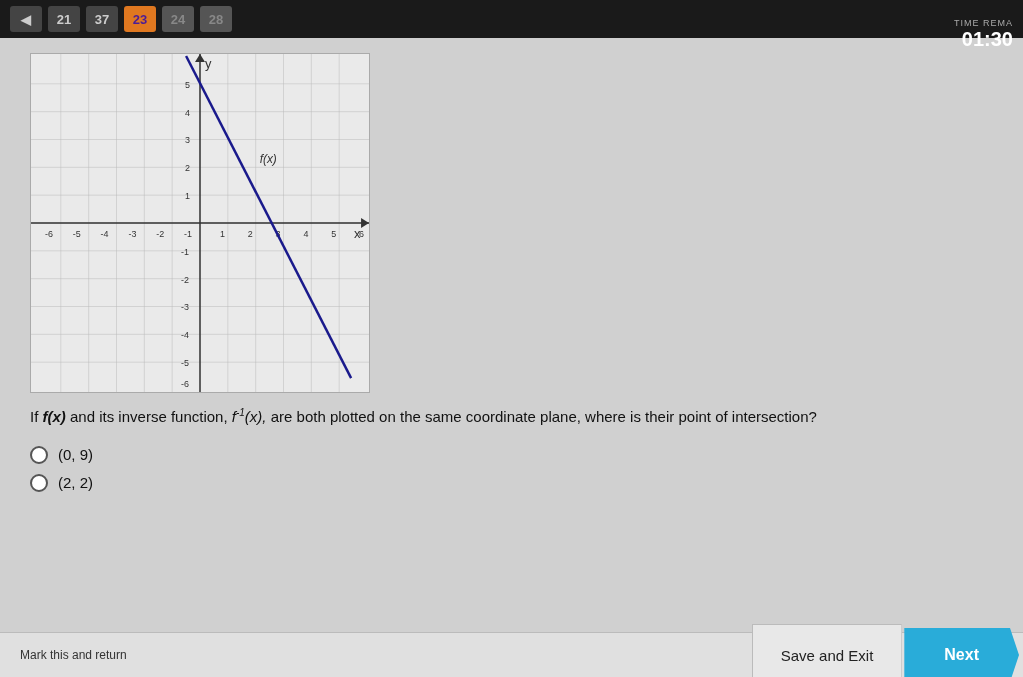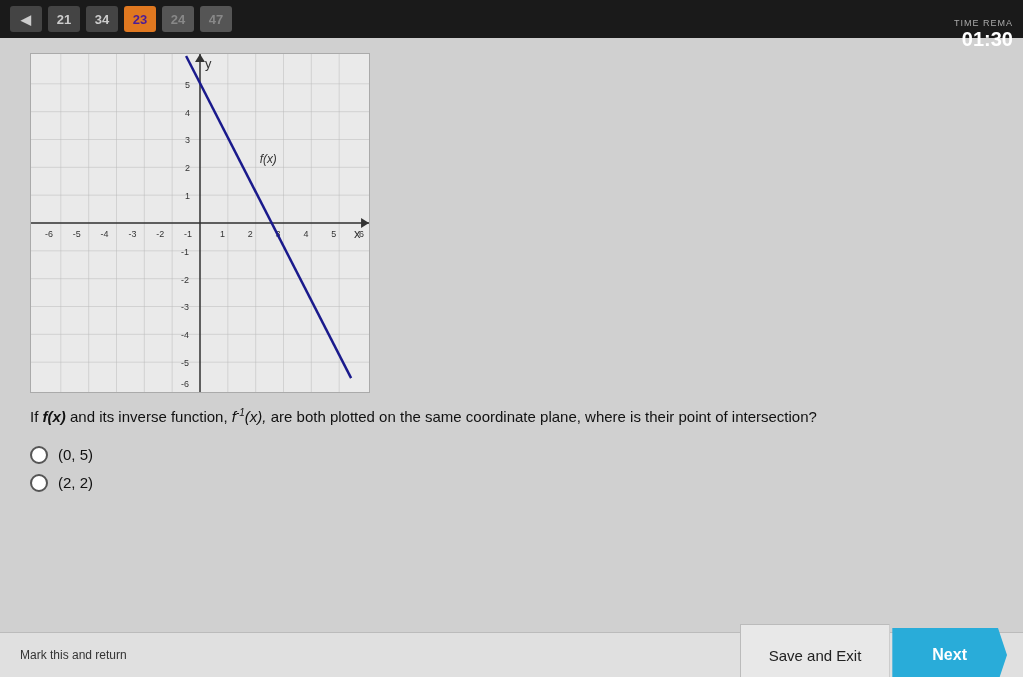--- a/index.html
+++ b/index.html
@@ -147,21 +147,21 @@
 
     
     .bottom-bar {
       width: 100%;
       height: 45px;
       background: #e0e0e0;
       border-top: 1px solid #bbb;
       display: flex;
       align-items: center;
       justify-content: flex-end;
-      padding: 0 16px 0 0;
+      padding: 0 4px 0 0;
       position: absolute;
       bottom: 0;
       left: 0;
     }
 
     .mark-return-text {
       font-size: 12px;
       color: #333;
       margin-right: auto;
       margin-left: 20px;
@@ -198,30 +198,30 @@
   </style>
 </head>
 <body>
 
 <div class="top-bar">
   <button class="nav-btn">◀</button>
   <button class="nav-btn">
     <span>21</span>
   </button>
   <button class="nav-btn">
-    <span>34</span>
+    <span>37</span>
   </button>
   <button class="nav-btn active">
     <span>23</span>
   </button>
   <button class="nav-btn dim">
     <span>24</span>
   </button>
   <button class="nav-btn dim">
-    <span>47</span>
+    <span>28</span>
   </button>
 
   <div class="time-display">
     <div class="time-label">TIME REMA</div>
     <div class="time-value">01:30</div>
   </div>
 </div>
 
 <div class="main-content">
 
@@ -299,21 +299,21 @@
     </svg>
   </div>
 
   <div class="question-text">
     <span>If </span><span class="fx">f(x)</span><span> and its inverse function, </span><span class="inv-fx"><em>f</em><sup>-1</sup><em>(x),</em></span><span> are both plotted on the same coordinate plane, where is their point of intersection?</span>
   </div>
 
   <div class="answer-choices">
     <div class="answer-choice">
       <div class="radio-circle"></div>
-      <span class="choice-label">(0, 5)</span>
+      <span class="choice-label">(0, 9)</span>
     </div>
     <div class="answer-choice">
       <div class="radio-circle"></div>
       <span class="choice-label">(2, 2)</span>
     </div>
   </div>
 
 </div>
 
 <div class="bottom-bar">

